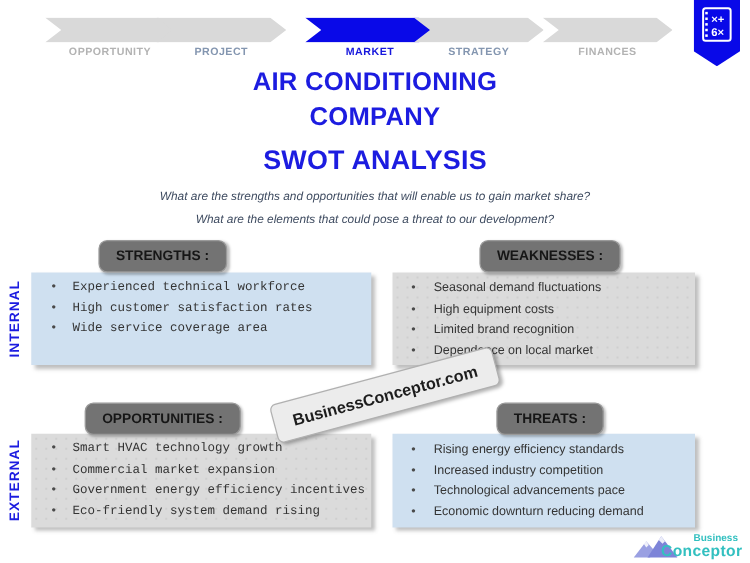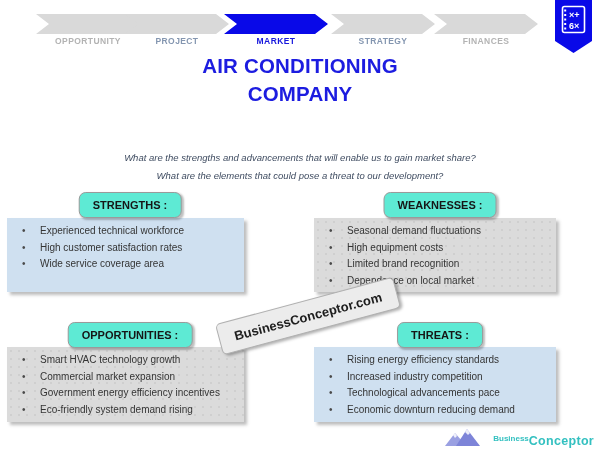--- a/index.html
+++ b/index.html
@@ -7,21 +7,21 @@
     position:relative; width:600px; height:450px; background:#ffffff;
     font-family:"Liberation Sans", sans-serif; overflow:hidden;
   }
 
   
   .arrow {
     position:absolute; top:14px; width:104px; height:20px; background:#d9d9d9;
     clip-path: polygon(0 0, calc(100% - 13px) 0, 100% 50%, calc(100% - 13px) 100%, 0 100%, 13px 50%);
   }
   .arrow.active { background:#0909e8; }
-  .a1{left:36px}.a2{left:125px}.a3{left:224px}.a4{left:331px}.a5{left:434px}
+  .a1{left:36px}.a2{left:125px}.a3{left:244px}.a4{left:331px}.a5{left:434px}
   .nav-label {
     position:absolute; top:36px; width:104px; text-align:center;
     font-size:8.5px; font-weight:bold; letter-spacing:.4px; color:#b3b3b3;
   }
   .nav-label.mid { color:#8496b0; }
   .nav-label.active { color:#1717dd; }
 
   
   .badge { position:absolute; left:555px; top:0; }
 
@@ -34,33 +34,33 @@
   .subtitle { top:116px; font-size:21.5px; }
   .question {
     position:absolute; left:0; right:0; text-align:center;
     font-style:italic; font-size:9.5px; color:#3f4c61;
   }
   .q1{top:152px}.q2{top:170px}
 
   
   .pill {
     position:absolute; transform:translateX(-50%); z-index:3;
-    background:#5eead4; border:1px solid #9a9a9a; border-radius:7px;
+    background:#737373; border:1px solid #9a9a9a; border-radius:7px;
     padding:6px 13px; font-size:11px; font-weight:bold; color:#161616;
     white-space:nowrap; box-shadow:1.5px 1.5px 2px rgba(0,0,0,.25);
   }
   .pill.r1{top:192px}.pill.r2{top:322px}
   .pill.cL{left:130px}.pill.cR{left:440px}
 
   
   .qbox {
     position:absolute; z-index:2; padding-top:5px; box-sizing:border-box;
     box-shadow:3px 3px 3px rgba(110,110,110,.45);
   }
-  .qbox.colL{left:7px; width:237px;}
+  .qbox.colL{left:25px; width:272px;font-family:Liberation Mono, monospace;}
   .qbox.colR{left:314px; width:242px;}
   .qbox.rowT{top:218px; height:74px;}
   .qbox.rowB{top:347px; height:75px;}
   .qbox.blue{background:#cfe0f0;}
   .qbox.gray{
     background-color:#dbdbdb;
     background-image:radial-gradient(#cfcfcf 1px, transparent 1.2px);
     background-size:8px 8px;
   }
   .qbox ul{margin:0; padding:0; list-style:none;}
@@ -85,21 +85,21 @@
     position:absolute; left:216px; top:300px; width:182px; height:30px; z-index:4;
     background:#ececec; border:1px solid #b0b0b0; border-radius:5px;
     transform:rotate(-15deg);
     display:flex; align-items:center; justify-content:center;
     font-size:13px; font-weight:bold; color:#1d1d1d;
     box-shadow:2px 2px 3px rgba(0,0,0,.3);
   }
 
   
   .logo { position:absolute; right:6px; bottom:3px; display:flex; align-items:flex-end; }
-  .logo-text { display:flex; flex-direction:row; margin-left:-13px; }
+  .logo-text { display:flex; flex-direction:column; margin-left:-13px; }
   .logo-line1 { font-size:8px; font-weight:bold; color:#33c0c0; line-height:8px; margin-left:26px; }
   .logo-line2 { font-size:12.5px; font-weight:bold; color:#33c0c0; line-height:12px; letter-spacing:.3px; }
 </style>
 </head>
 <body>
 
 <div class="stage">
 
   <div>
     <div class="arrow a1"></div>
@@ -121,21 +121,22 @@
     <rect x="9.2" y="14" width="2" height="2" fill="#ffffff"></rect>
     <rect x="9.2" y="18.5" width="2" height="2" fill="#ffffff"></rect>
     <rect x="9.2" y="23" width="2" height="2" fill="#ffffff"></rect>
     <rect x="9.2" y="27.5" width="2" height="2" fill="#ffffff"></rect>
     <text x="14" y="18" fill="#ffffff" font-size="9" font-weight="bold" font-family="Liberation Sans, sans-serif">×+</text>
     <text x="14" y="29" fill="#ffffff" font-size="9" font-weight="bold" font-family="Liberation Sans, sans-serif">6×</text>
   </svg>
 
   <div class="title-line t1">AIR CONDITIONING</div>
   <div class="title-line t2">COMPANY</div>
-  <div class="question q1">What are the strengths and advancements that will enable us to gain market share?</div>
+  <div class="title-line subtitle">SWOT ANALYSIS</div>
+  <div class="question q1">What are the strengths and opportunities that will enable us to gain market share?</div>
   <div class="question q2">What are the elements that could pose a threat to our development?</div>
 
   <div class="pill r1 cL">STRENGTHS :</div>
   <div class="pill r1 cR">WEAKNESSES :</div>
   <div class="pill r2 cL">OPPORTUNITIES :</div>
   <div class="pill r2 cR">THREATS :</div>
 
   <div class="side-label rowT">INTERNAL</div>
   <div class="side-label rowB">EXTERNAL</div>
 

